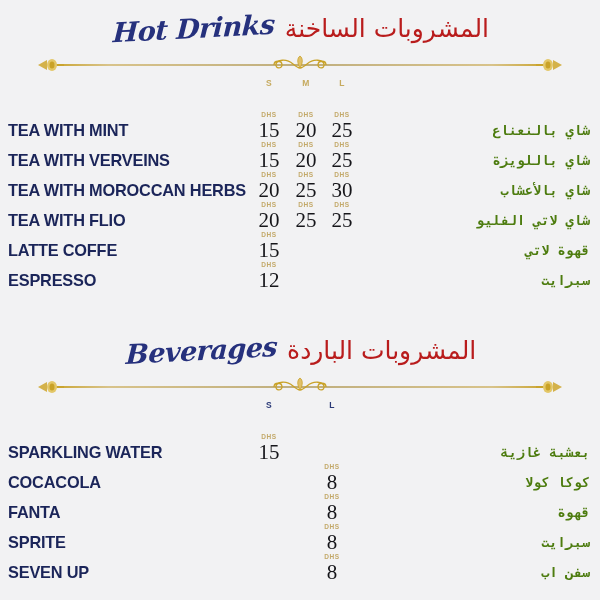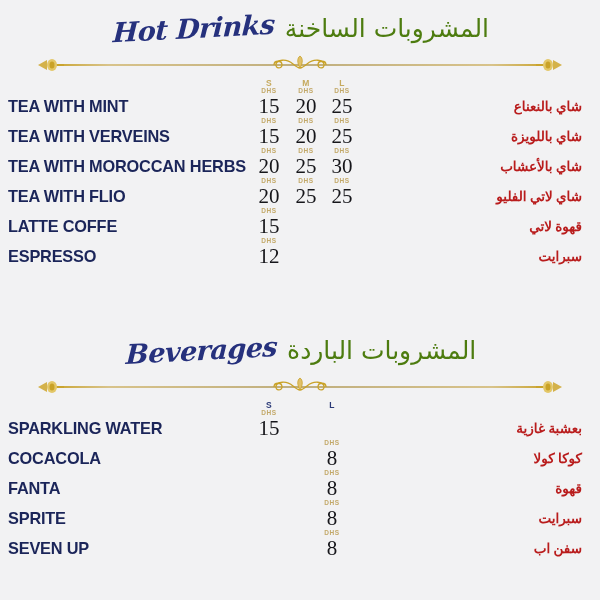--- a/index.html
+++ b/index.html
@@ -40,21 +40,21 @@
     align-items: center;
     justify-content: center;
     gap: 8px;
     direction: rtl;
     padding-top: 4px;
   }
   .heading-ar {
     font-family: "DejaVu Sans", sans-serif;
     font-size: 25px;
     font-weight: 400;
-    color: #4d7c0f;
+    color: #b91c1c;
     letter-spacing: 0.5px;
     line-height: 1;
   }
   .heading-en {
     font-family: "DejaVu Serif", serif;
     font-size: 27px;
     font-style: italic;
     font-weight: 700;
     color: #26317d;
     letter-spacing: -0.5px;
@@ -109,46 +109,47 @@
     font-size: 8.5px;
     font-weight: 700;
     letter-spacing: 0.5px;
   }
   .size-gold { color: #c6aa5e; }
   .size-navy { color: #2b3a77; }
 
   
   .items {
     position: relative;
+    margin-top: 24px;
   }
   .item-row {
     position: relative;
     height: 30px;
   }
   .item-name-en {
     position: absolute;
     left: 8px;
     top: 6px;
     font-size: 17px;
     font-weight: 700;
     color: #1b2559;
     letter-spacing: -0.2px;
     white-space: nowrap;
     font-stretch: condensed;
     transform: scaleX(0.96);
     transform-origin: left center;
   }
   .item-name-ar {
     position: absolute;
-    right: 18px;
+    right: 10px;
     top: 7px;
-    font-family: Liberation Serif, serif;
+    font-family: Liberation Mono, monospace;
     font-size: 13.5px;
     font-weight: 700;
-    color: #b91c1c;
+    color: #4d7c0f;
     direction: rtl;
     white-space: nowrap;
   }
 
   .price-cell {
     position: absolute;
     top: -4px;
     width: 34px;
     text-align: center;
   }

